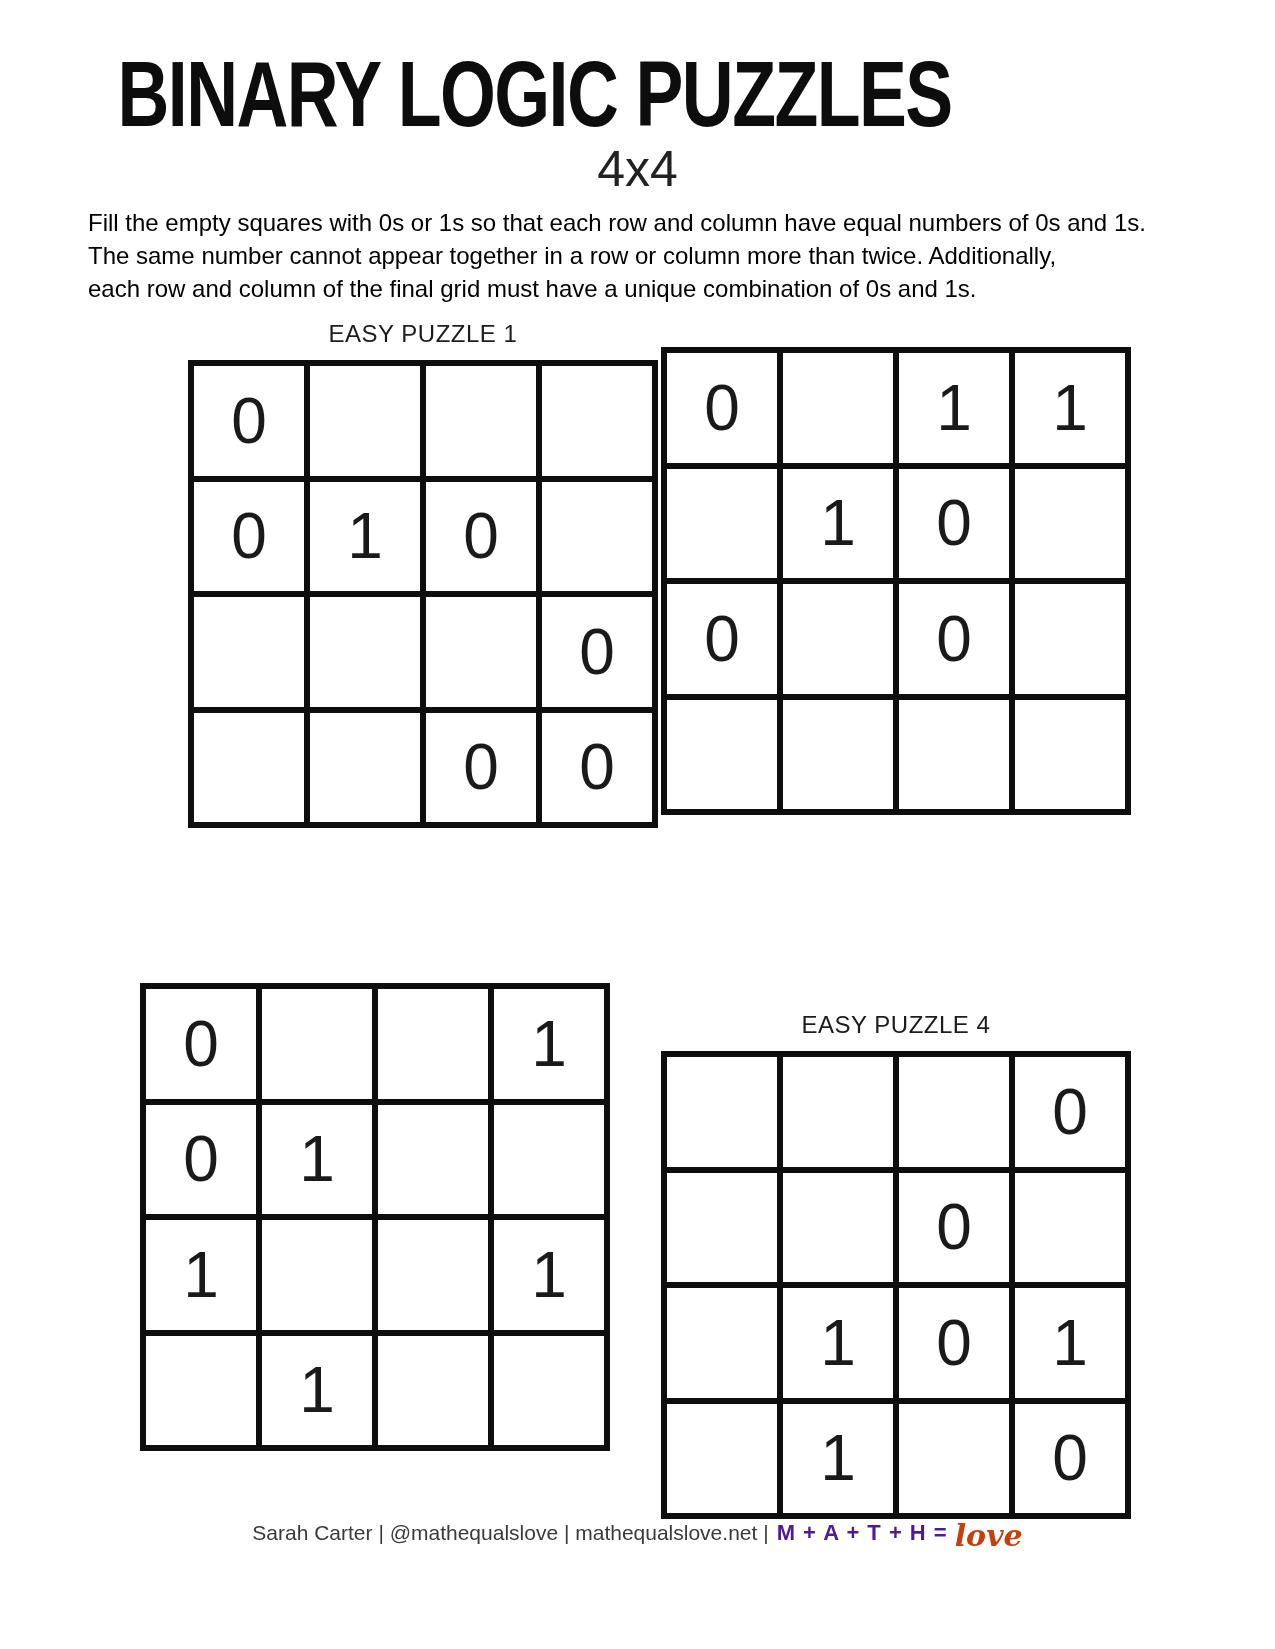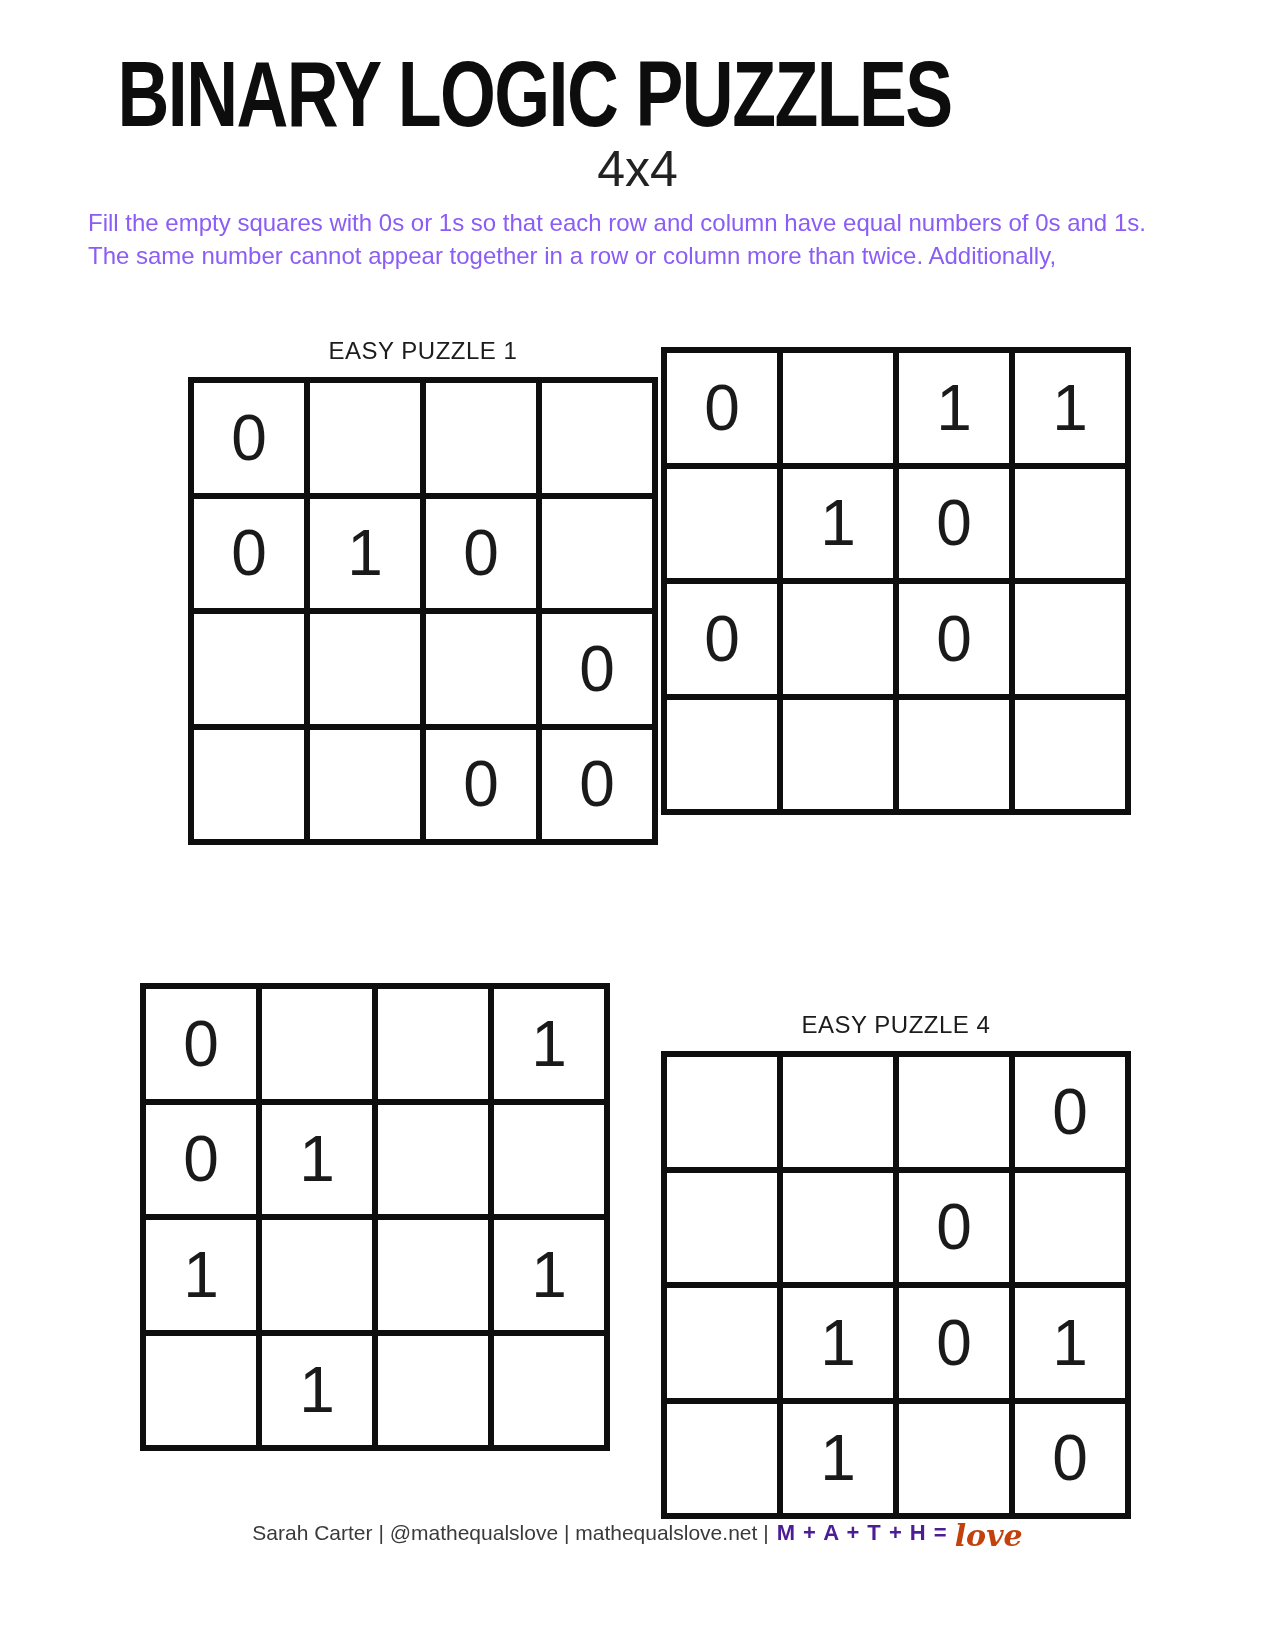--- a/index.html
+++ b/index.html
@@ -21,25 +21,25 @@
   }
   .main-title .inner { display: inline-block; transform: scaleX(0.78); transform-origin: 50% 50%; }
 
   .subtitle {
     position: absolute; top: 140px; left: 0; width: 1275px;
     text-align: center; font-size: 50px; font-weight: 400; color: #222;
   }
 
   .instructions {
     position: absolute; top: 206px; left: 88px; width: 1130px;
-    font-size: 24px; line-height: 33px; color: #8b5cf6;
+    font-size: 24px; line-height: 33px; color: #000000;
   }
 
   .puzzle { position: absolute; width: 470px; }
-  .p0 { left: 140px; top: 336px; padding-left: 48px; }
+  .p0 { left: 140px; top: 319px; padding-left: 48px; }
   .p1 { left: 661px; top: 336px; }
   .p2 { left: 140px; top: 972px; }
   .p3 { left: 661px; top: 1010px; }
 
   .ptitle {
     height: 30px; line-height: 30px; text-align: center;
     font-size: 24px; letter-spacing: 0.5px; color: #1c1c1c;
   }
 
   .bgrid {
@@ -75,20 +75,21 @@
 
 <div class="page">
 
   <h1 class="main-title"><span class="inner">BINARY LOGIC PUZZLES</span></h1>
 
   <div class="subtitle">4x4</div>
 
   <div class="instructions">
     <div>Fill the empty squares with 0s or 1s so that each row and column have equal numbers of 0s and 1s.</div>
     <div>The same number cannot appear together in a row or column more than twice. Additionally,</div>
+    <div>each row and column of the final grid must have a unique combination of 0s and 1s.</div>
   </div>
 
   <section class="puzzle p0">
     <div class="ptitle">EASY PUZZLE 1</div>
     <div class="bgrid">
         <div class="cell">0</div>
         <div class="cell"></div>
         <div class="cell"></div>
         <div class="cell"></div>
         <div class="cell">0</div>

